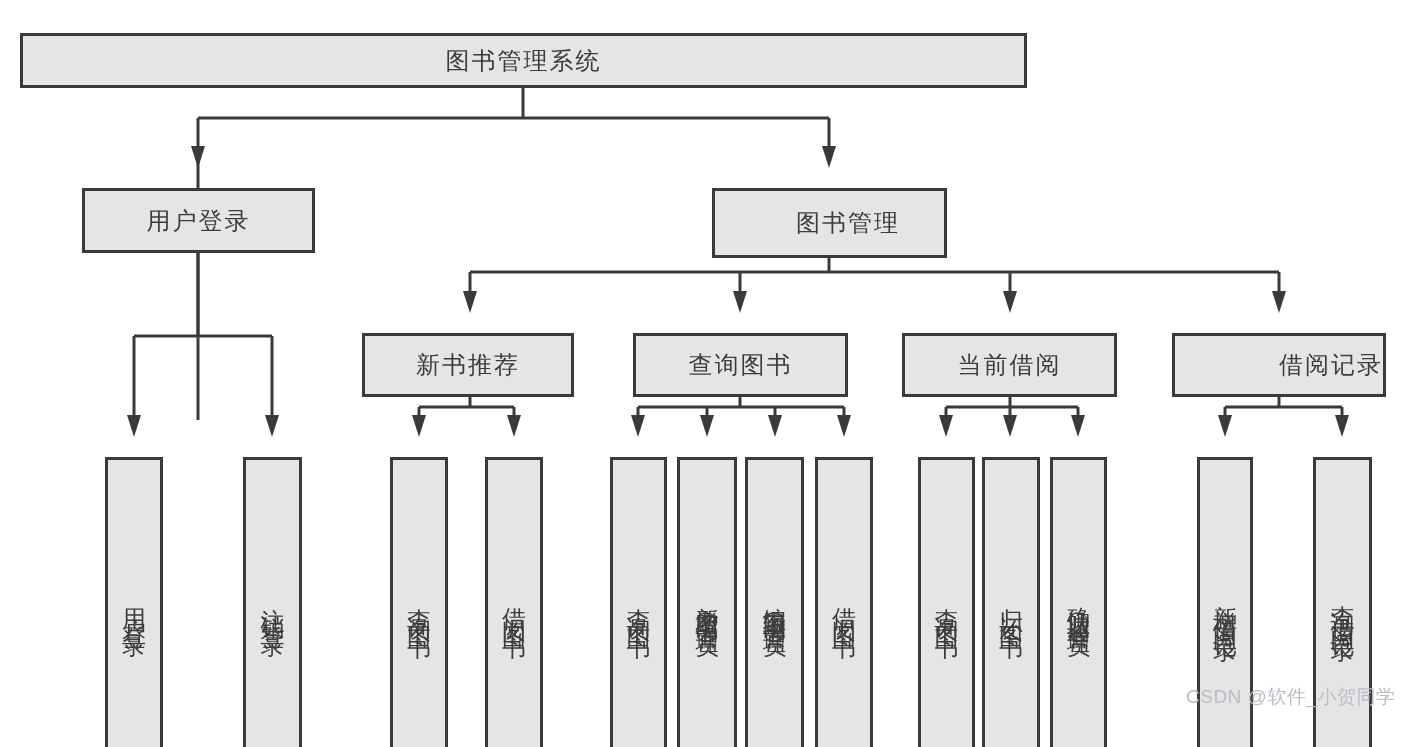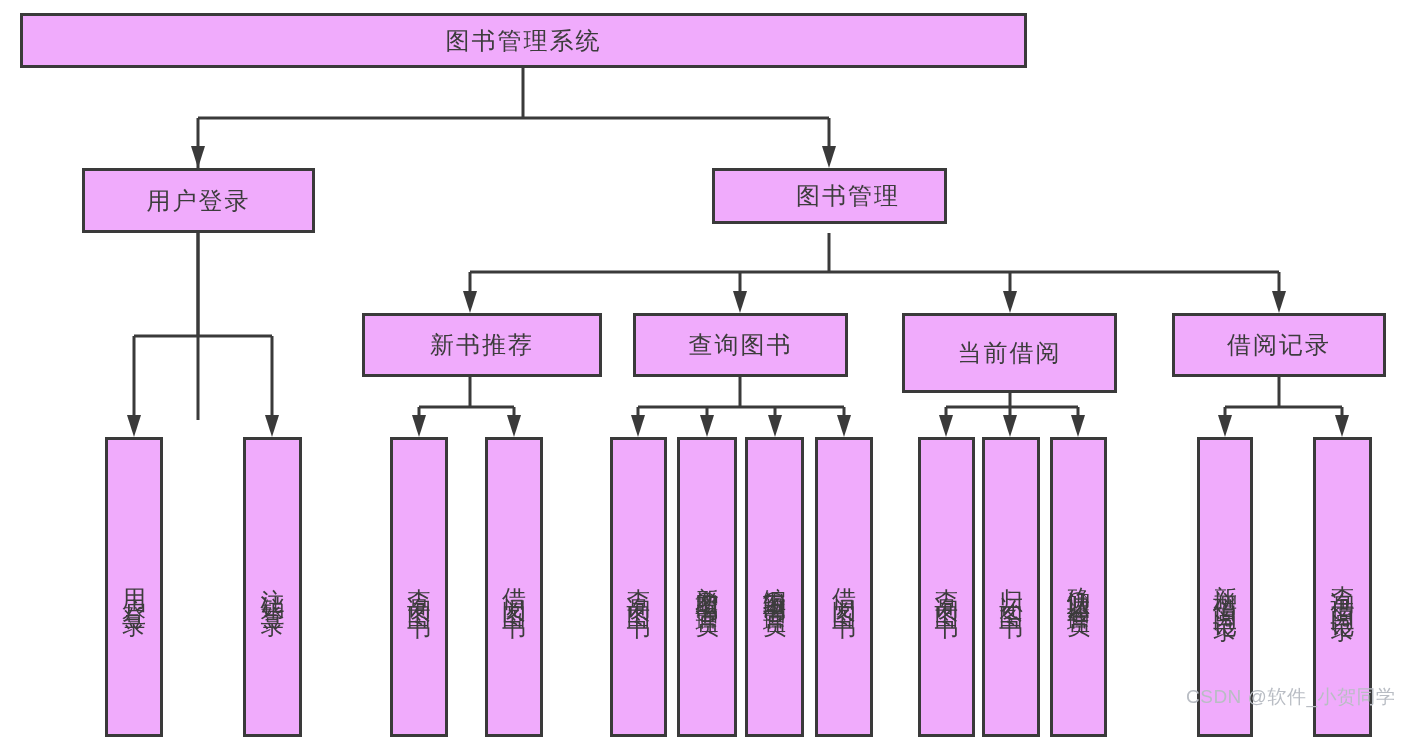--- a/index.html
+++ b/index.html
@@ -14,25 +14,26 @@
   }
   .connector-layer {
     position: absolute;
     left: 0; top: 0;
     width: 1405px; height: 747px;
     z-index: 1;
   }
   .node {
     position: absolute;
     border: 3px solid #3a3a3a;
-    background: #f0abfc;
+    background: #e5e5e5;
     display: flex;
     align-items: center;
     justify-content: center;
     z-index: 2;
+    margin-top: 20px;
   }
   .node .hlabel {
     font-size: 24px;
     color: #3c3c3c;
     letter-spacing: 2px;
     white-space: nowrap;
   }
   .vnode {
     top: 437px;
     height: 300px;
@@ -44,25 +45,25 @@
     color: #3c3c3c;
     letter-spacing: 9px;
     line-height: 1;
   }
   .vnode .vlabel.mid   { letter-spacing: 7px; }
   .vnode .vlabel.tight { letter-spacing: 4px; font-size: 23px; }
 
   
   .n-root        { left: 20px;   top: 13px;  width: 1007px; height: 55px; }
   .n-user-login  { left: 82px;   top: 168px; width: 233px;  height: 65px; }
-  .n-book-mgmt   { left: 712px;  top: 168px; width: 235px;  height: 56px; padding-left: 37px; }
-  .n-new-books   { left: 362px;  top: 313px; width: 240px;  height: 64px; }
+  .n-book-mgmt   { left: 712px;  top: 168px; width: 235px;  height: 70px; padding-left: 37px; }
+  .n-new-books   { left: 362px;  top: 313px; width: 212px;  height: 64px; }
   .n-book-borrow { left: 633px;  top: 313px; width: 215px;  height: 64px; }
-  .n-cur-borrow  { left: 902px;  top: 313px; width: 215px;  height: 80px; }
-  .n-records     { left: 1172px; top: 313px; width: 214px;  height: 64px; }
+  .n-cur-borrow  { left: 902px;  top: 313px; width: 215px;  height: 64px; }
+  .n-records     { left: 1172px; top: 313px; width: 214px;  height: 64px; justify-content: flex-end; }
 
   
   .l-1  { left: 105px;  width: 58px; }
   .l-2  { left: 243px;  width: 59px; }
   .l-3  { left: 390px;  width: 58px; }
   .l-4  { left: 485px;  width: 58px; }
   .l-5  { left: 610px;  width: 57px; }
   .l-6  { left: 677px;  width: 60px; }
   .l-7  { left: 745px;  width: 59px; }
   .l-8  { left: 815px;  width: 58px; }

